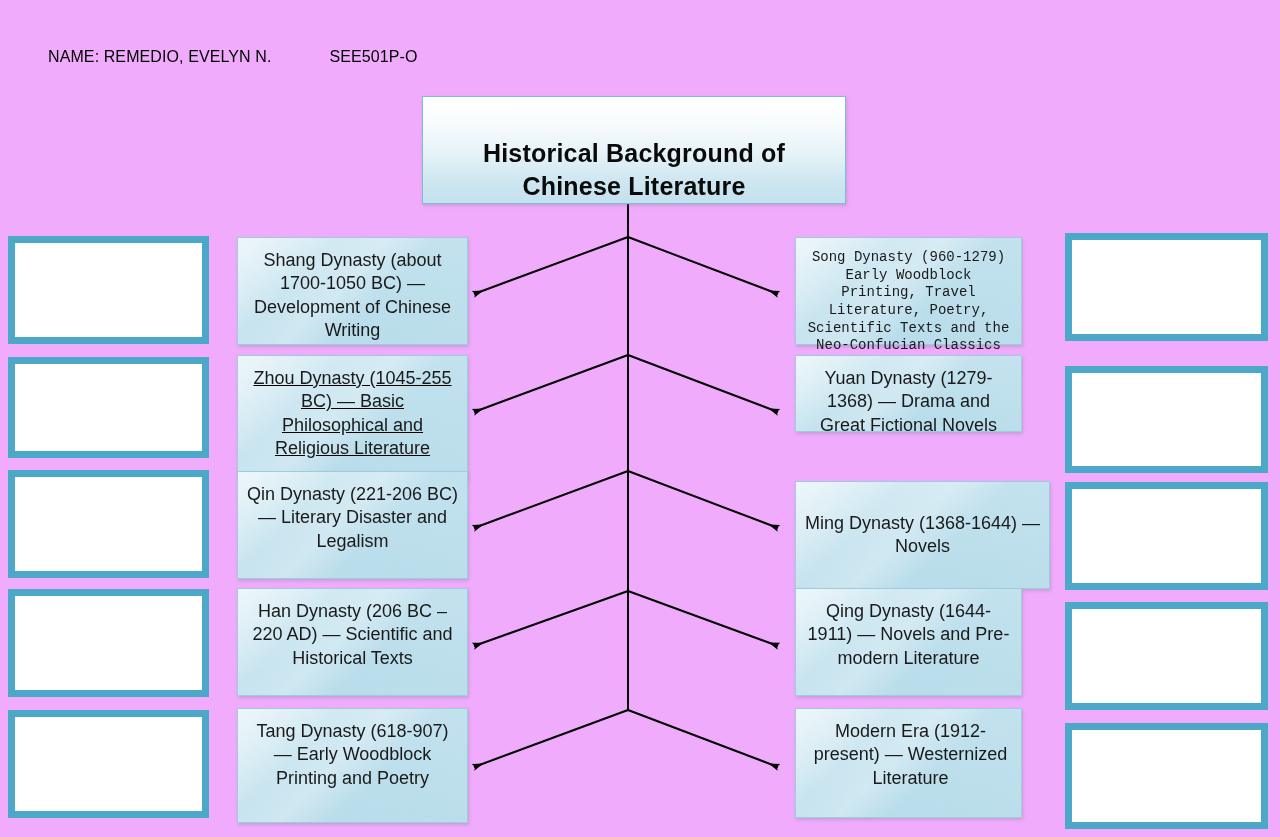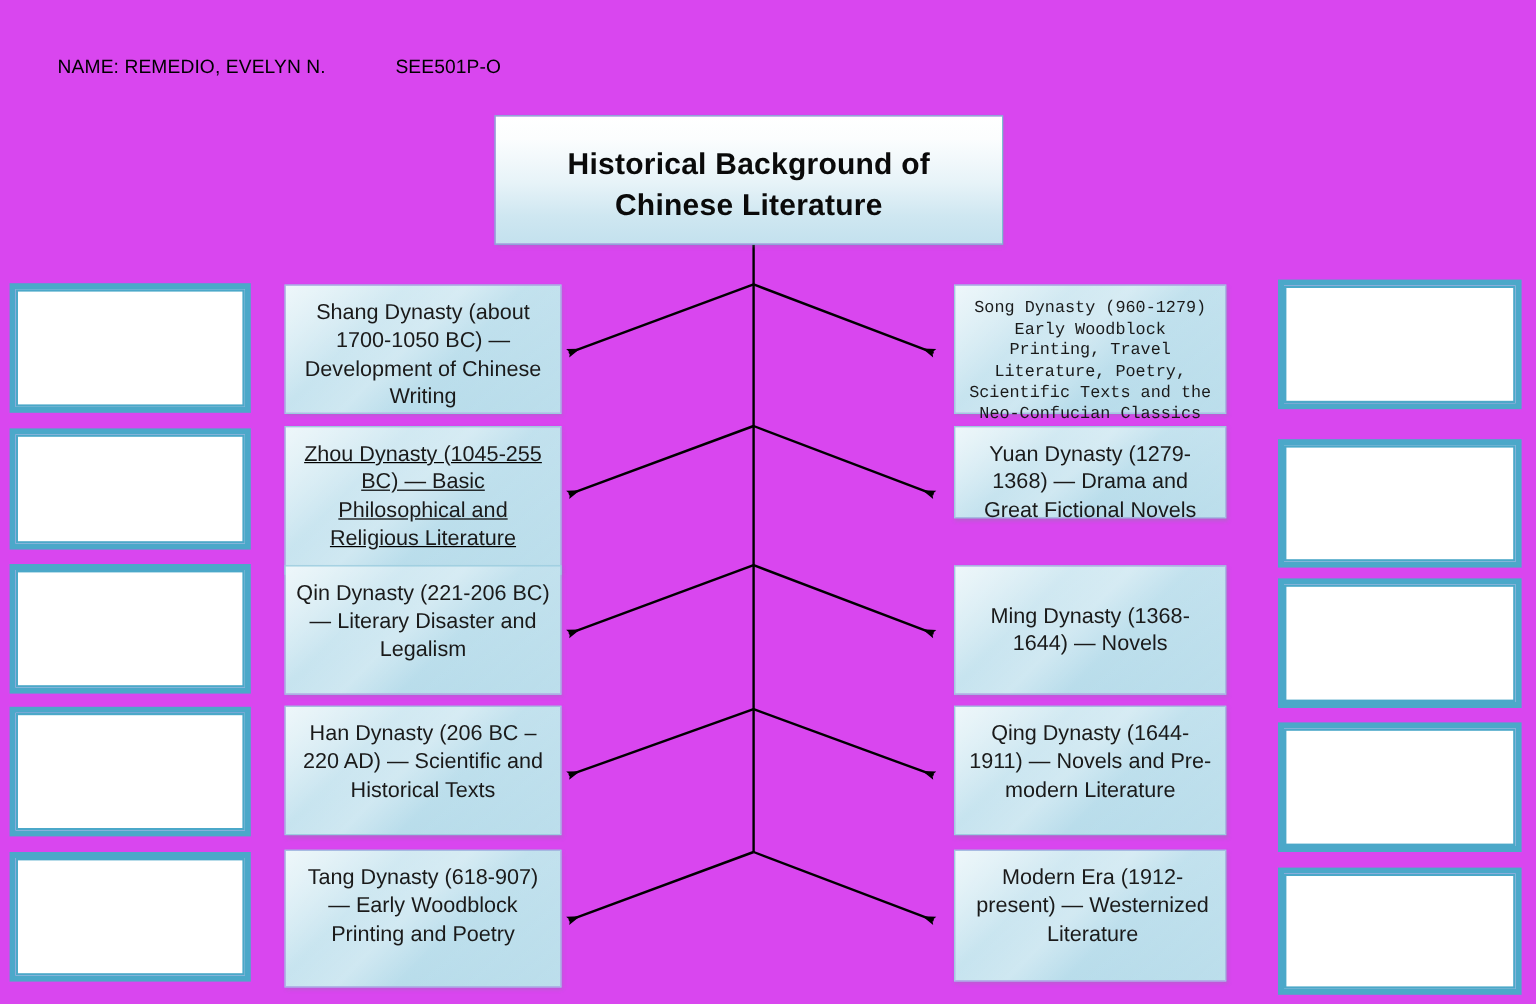--- a/index.html
+++ b/index.html
@@ -9,52 +9,52 @@
     height: 837px;
     background: #ffffff;
     font-family: "Liberation Sans", sans-serif;
     overflow: hidden;
   }
 
   #page {
     position: relative;
     width: 1280px;
     height: 837px;
-    background: #d946ef;
+    background: #f0abfc;
   }
 
   
   .header-line {
     position: absolute;
     left: 48px;
     top: 48px;
     font-size: 16px;
     color: #000000;
     white-space: pre;
     letter-spacing: 0.1px;
   }
   .header-line .gap { display: inline-block; width: 58px; }
 
   
   .title-box {
     position: absolute;
-    left: 412px;
+    left: 422px;
     top: 96px;
     width: 424px;
     height: 108px;
     border: 1px solid #7FBBD3;
     background: linear-gradient(to bottom,
                 #ffffff 0%,
                 #fbfdfe 18%,
                 #e7f3f8 52%,
                 #cfe7f1 78%,
                 #c3e1ee 100%);
     box-shadow: 1px 2px 3px rgba(120,140,150,0.35);
     display: flex;
-    align-items: center;
+    align-items: flex-end;
     justify-content: center;
   }
   .title-text {
     margin-top: 9px;
     width: 100%;
     text-align: center;
     font-size: 25px;
     font-weight: bold;
     line-height: 1.33;
     color: #0a0a0a;
@@ -208,21 +208,21 @@
   <div class="node col-left top-aligned" style="top:708px; height:115px;">
     <div class="node-text">Tang Dynasty (618-907) — Early Woodblock Printing and Poetry</div>
   </div>
 
   <div class="node col-right top-aligned small-text" style="top:237px; height:108px; width:227px;">
     <div class="node-text">Song Dynasty (960-1279) Early Woodblock Printing, Travel Literature, Poetry, Scientific Texts and the Neo-Confucian Classics</div>
   </div>
   <div class="node col-right top-aligned" style="top:355px; height:77px; width:227px;">
     <div class="node-text">Yuan Dynasty (1279-1368) — Drama and Great Fictional Novels</div>
   </div>
-  <div class="node col-right mid-aligned" style="top:471px; height:108px; width:227px;justify-content:center;">
+  <div class="node col-right mid-aligned" style="top:481px; height:108px; width:255px;justify-content:center;">
     <div class="node-text">Ming Dynasty (1368-1644) — Novels</div>
   </div>
   <div class="node col-right top-aligned" style="top:588px; height:108px; width:227px;">
     <div class="node-text">Qing Dynasty (1644-1911) — Novels and Pre-modern Literature</div>
   </div>
   <div class="node col-right top-aligned" style="top:708px; height:110px; width:227px;padding-left:12px;">
     <div class="node-text">Modern Era (1912-present) — Westernized Literature</div>
   </div>
 
 </div>

